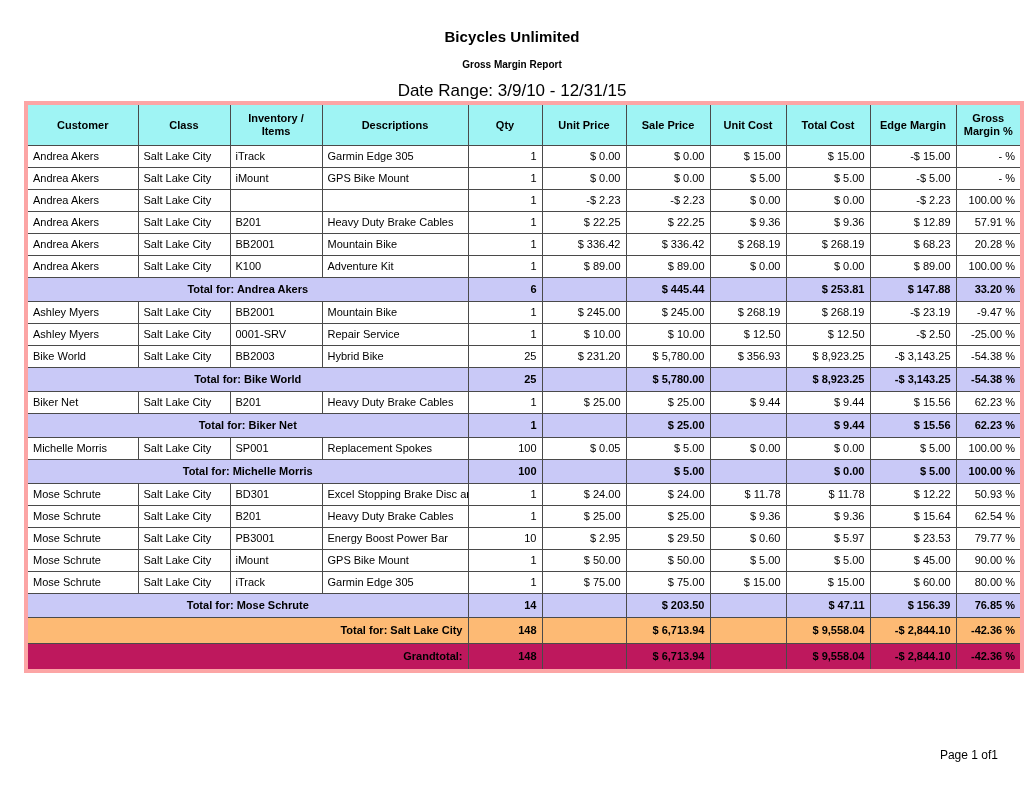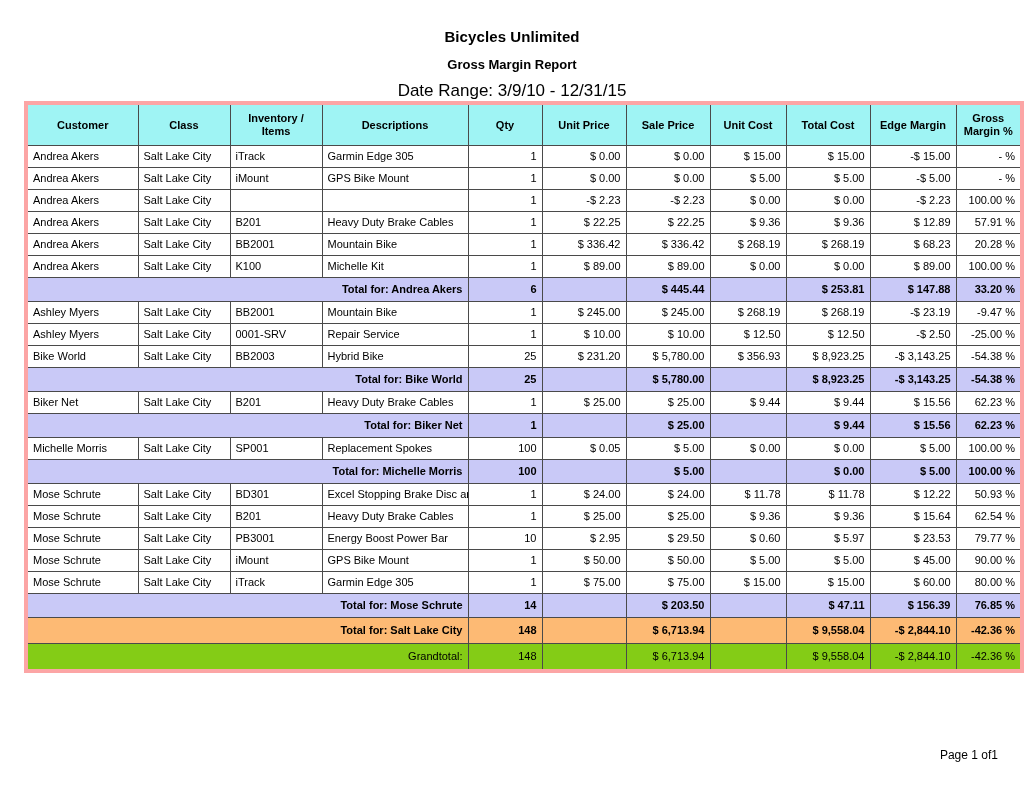--- a/index.html
+++ b/index.html
@@ -26,21 +26,21 @@
     padding-top: 28px;
   }
   .title-main {
     font-size: 15px;
     font-weight: bold;
     letter-spacing: 0.1px;
     margin: 0 0 11px 0;
     line-height: 17px;
   }
   .title-sub {
-    font-size: 13px;
+    font-size: 10px;
     font-weight: bold;
     margin: 0 0 11px 0;
     line-height: 17px;
   }
   .title-range {
     font-size: 17px;
     font-weight: normal;
     margin: 0;
     line-height: 14px;
   }
@@ -88,33 +88,33 @@
   td.wrapcell {
     white-space: normal;
     line-height: 12px;
   }
   tr.subtotal td {
     background: #c9c9f7;
     font-weight: bold;
     height: 17px;
   }
   tr.subtotal td.label {
-    text-align: right;
+    text-align: center;
   }
   tr.classtotal td {
     background: #fdba74;
     font-weight: bold;
     height: 19px;
   }
   tr.classtotal td.label {
     text-align: right;
   }
   tr.grandtotal td {
-    background: #84cc16;
-    font-weight: normal;
+    background: #be185d;
+    font-weight: bold;
     height: 19px;
     margin-left: 32px;
   }
   tr.grandtotal td.label {
     text-align: right;
   }
   .footer {
     position: absolute;
     right: 26px;
     top: 748px;
@@ -243,21 +243,21 @@
             <td class="num">$ 336.42</td>
             <td class="num">$ 268.19</td>
             <td class="num">$ 268.19</td>
             <td class="num">$ 68.23</td>
             <td class="num">20.28 %</td>
           </tr>
           <tr class="data">
             <td class="txt">Andrea Akers</td>
             <td class="txt">Salt Lake City</td>
             <td class="txt">K100</td>
-            <td class="txt">Michelle Kit</td>
+            <td class="txt">Adventure Kit</td>
             <td class="num">1</td>
             <td class="num">$ 89.00</td>
             <td class="num">$ 89.00</td>
             <td class="num">$ 0.00</td>
             <td class="num">$ 0.00</td>
             <td class="num">$ 89.00</td>
             <td class="num">100.00 %</td>
           </tr>
           <tr class="subtotal">
             <td class="label" colspan="4">Total for: Andrea Akers</td>

